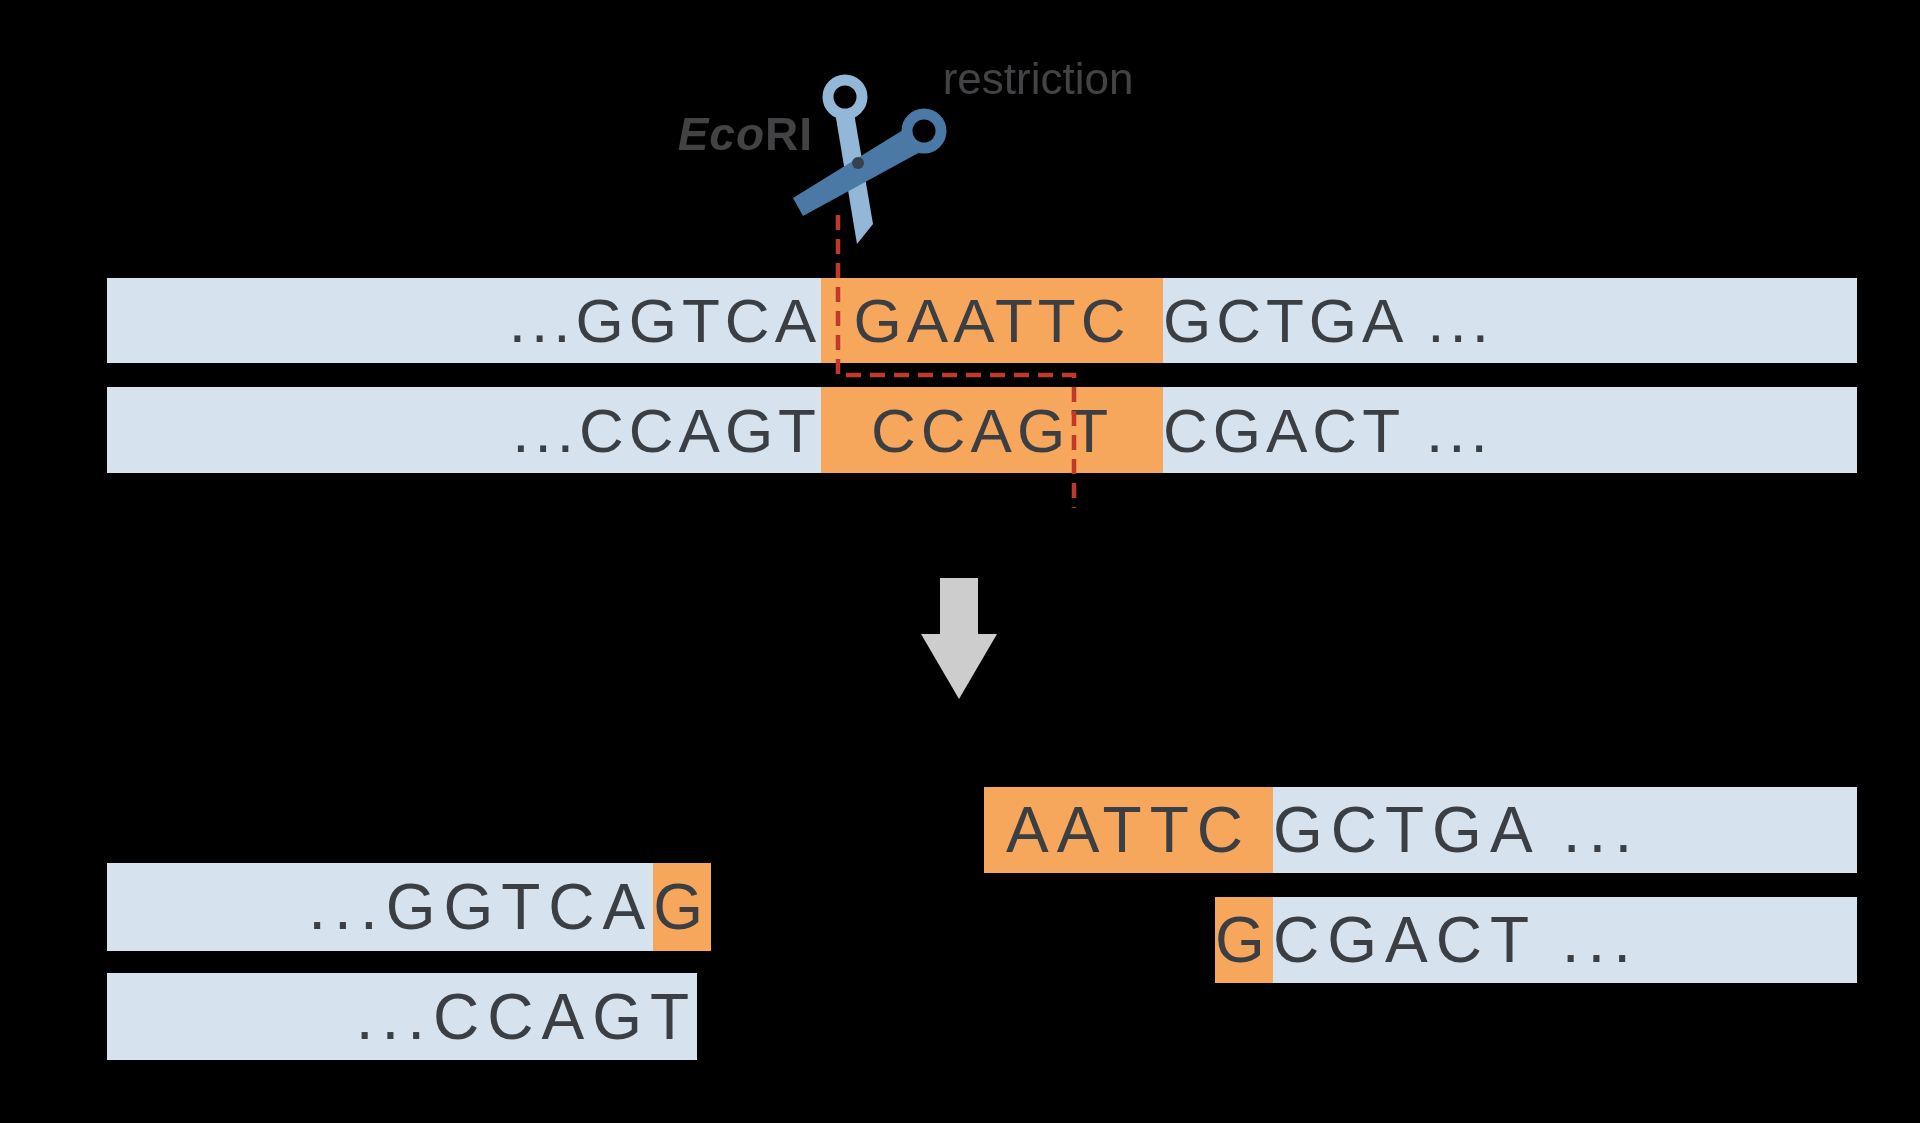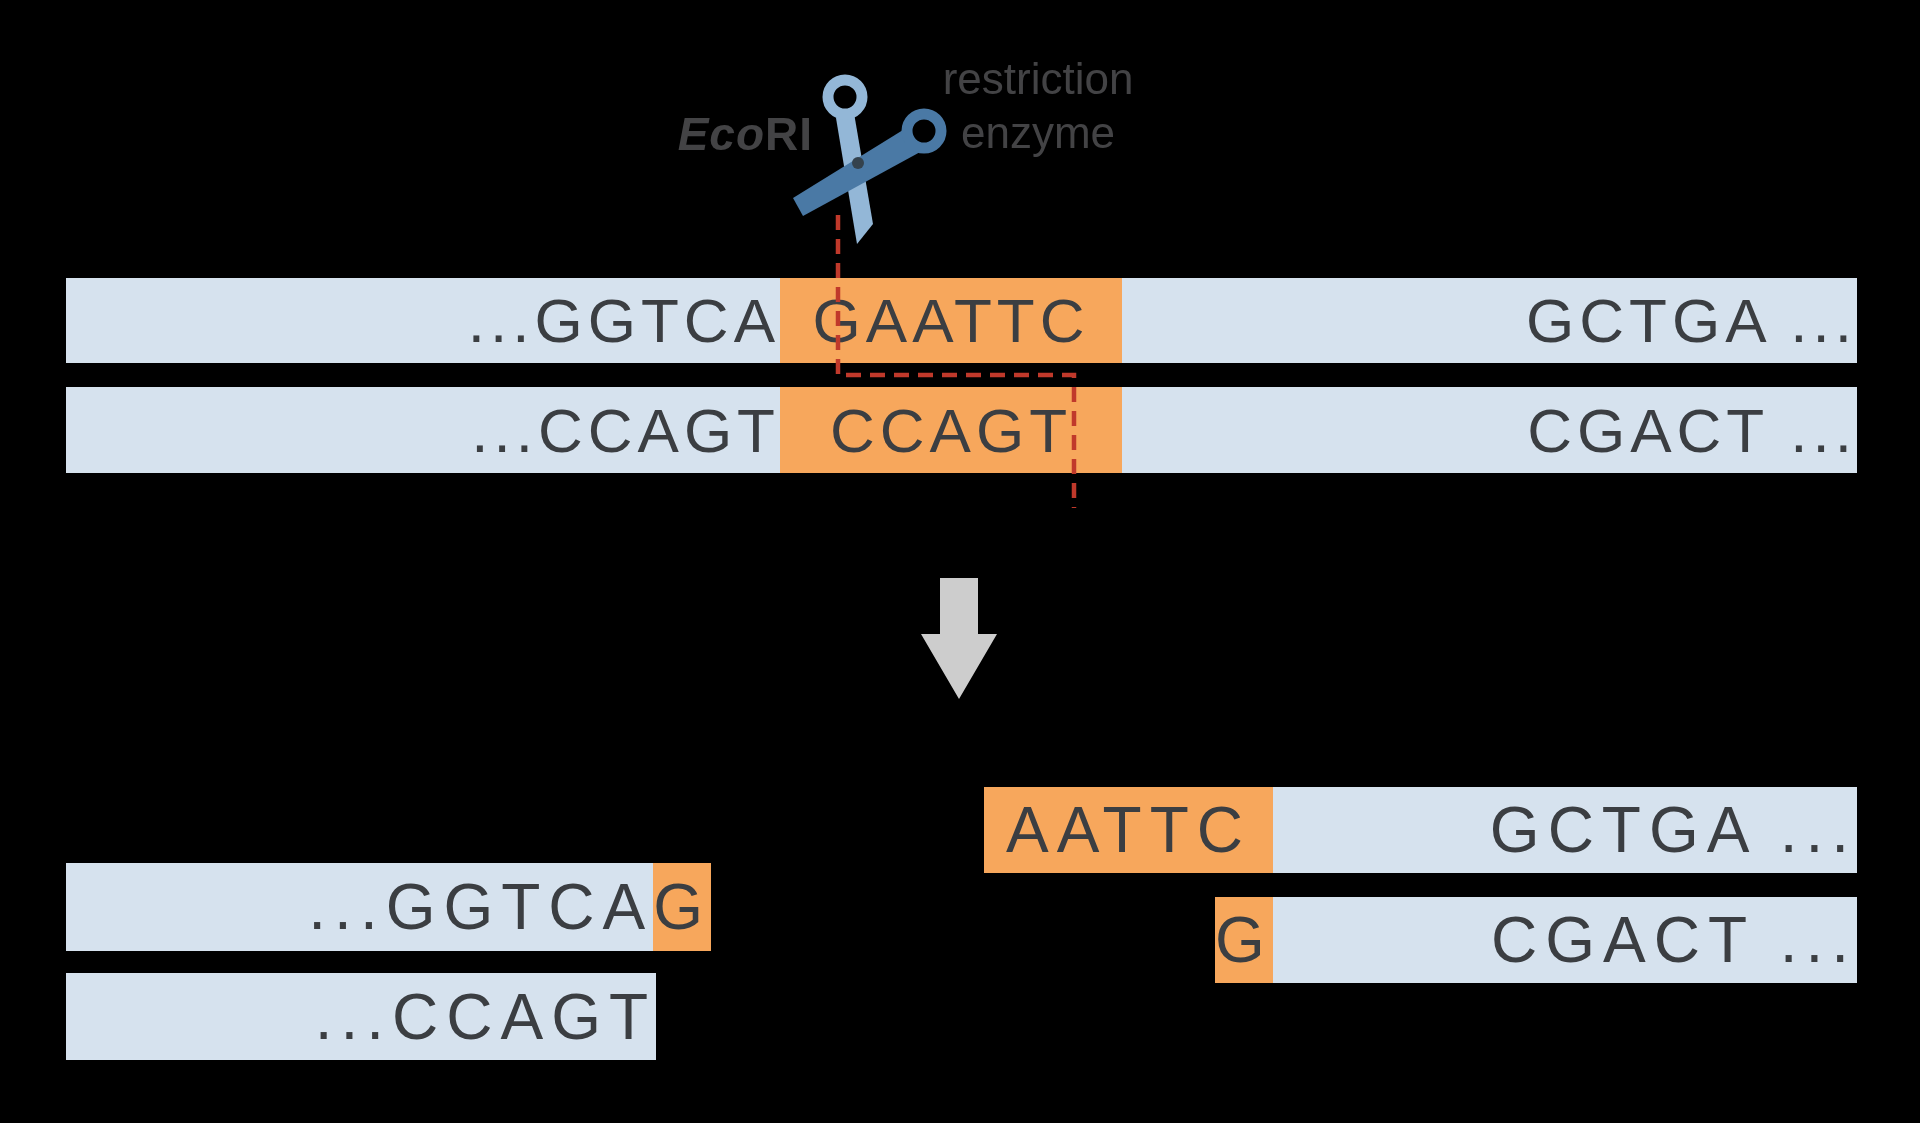--- a/index.html
+++ b/index.html
@@ -15,41 +15,40 @@
   .ecori .it{font-style:italic;margin-top:16px;}
   .enzyme-label{
     position:absolute;left:908px;top:52px;width:260px;text-align:center;
     font-size:44px;font-weight:400;line-height:54px;color:#434345;
   }
   
   .bar{position:absolute;display:flex;align-items:center;}
   .seg{height:100%;display:flex;align-items:center;}
   .seg.blue{background:var(--strand-blue,#d6e2ee);}
   .seg.orange{background:var(--site-orange,#f7a75c);}
-  .seg.right-al{justify-content:flex-end;}
+  .seg.right-al{justify-content:flex-end;margin-left:41px;}
   .seg.center-al{justify-content:center;}
-  .seg.left-al{justify-content:flex-end;}
+  .seg.left-al{justify-content:flex-start;}
   .seq{
     color:var(--letter-dark,#3b3e42);white-space:pre;
     font-size:62px;letter-spacing:5px;font-weight:400;
   }
   .bottom .seq{font-size:64px;letter-spacing:8px;}
   
   .overlay{position:absolute;left:0;top:0;pointer-events:none;}
 </style>
 </head>
 <body>
 
 <div class="canvas">
 
   <div class="ecori"><span class="it">Eco</span><span>RI</span></div>
 
   <div class="enzyme-label">
     <div>restriction</div>
-    <div>enzyme</div>
   </div>
 
   <svg class="overlay" style="left:760px;top:52px;" width="260" height="205" viewBox="760 52 260 205">
     <path d="M 836 118 L 854 113 L 873 224 L 857 244 Z" style="fill:var(--scissors-light,#93b7d7)"></path>
     <circle cx="845" cy="97" r="17" style="fill:none;stroke:var(--scissors-light,#93b7d7);stroke-width:11"></circle>
     <path d="M 903 130 L 922 151 L 803 216 L 793 198 Z" style="fill:var(--scissors-dark,#4a79a5)"></path>
     <circle cx="924" cy="131" r="17" style="fill:none;stroke:var(--scissors-dark,#4a79a5);stroke-width:11"></circle>
     <circle cx="858" cy="163" r="6" style="fill:var(--pivot-dark,#34424d)"></circle>
   </svg>
 

